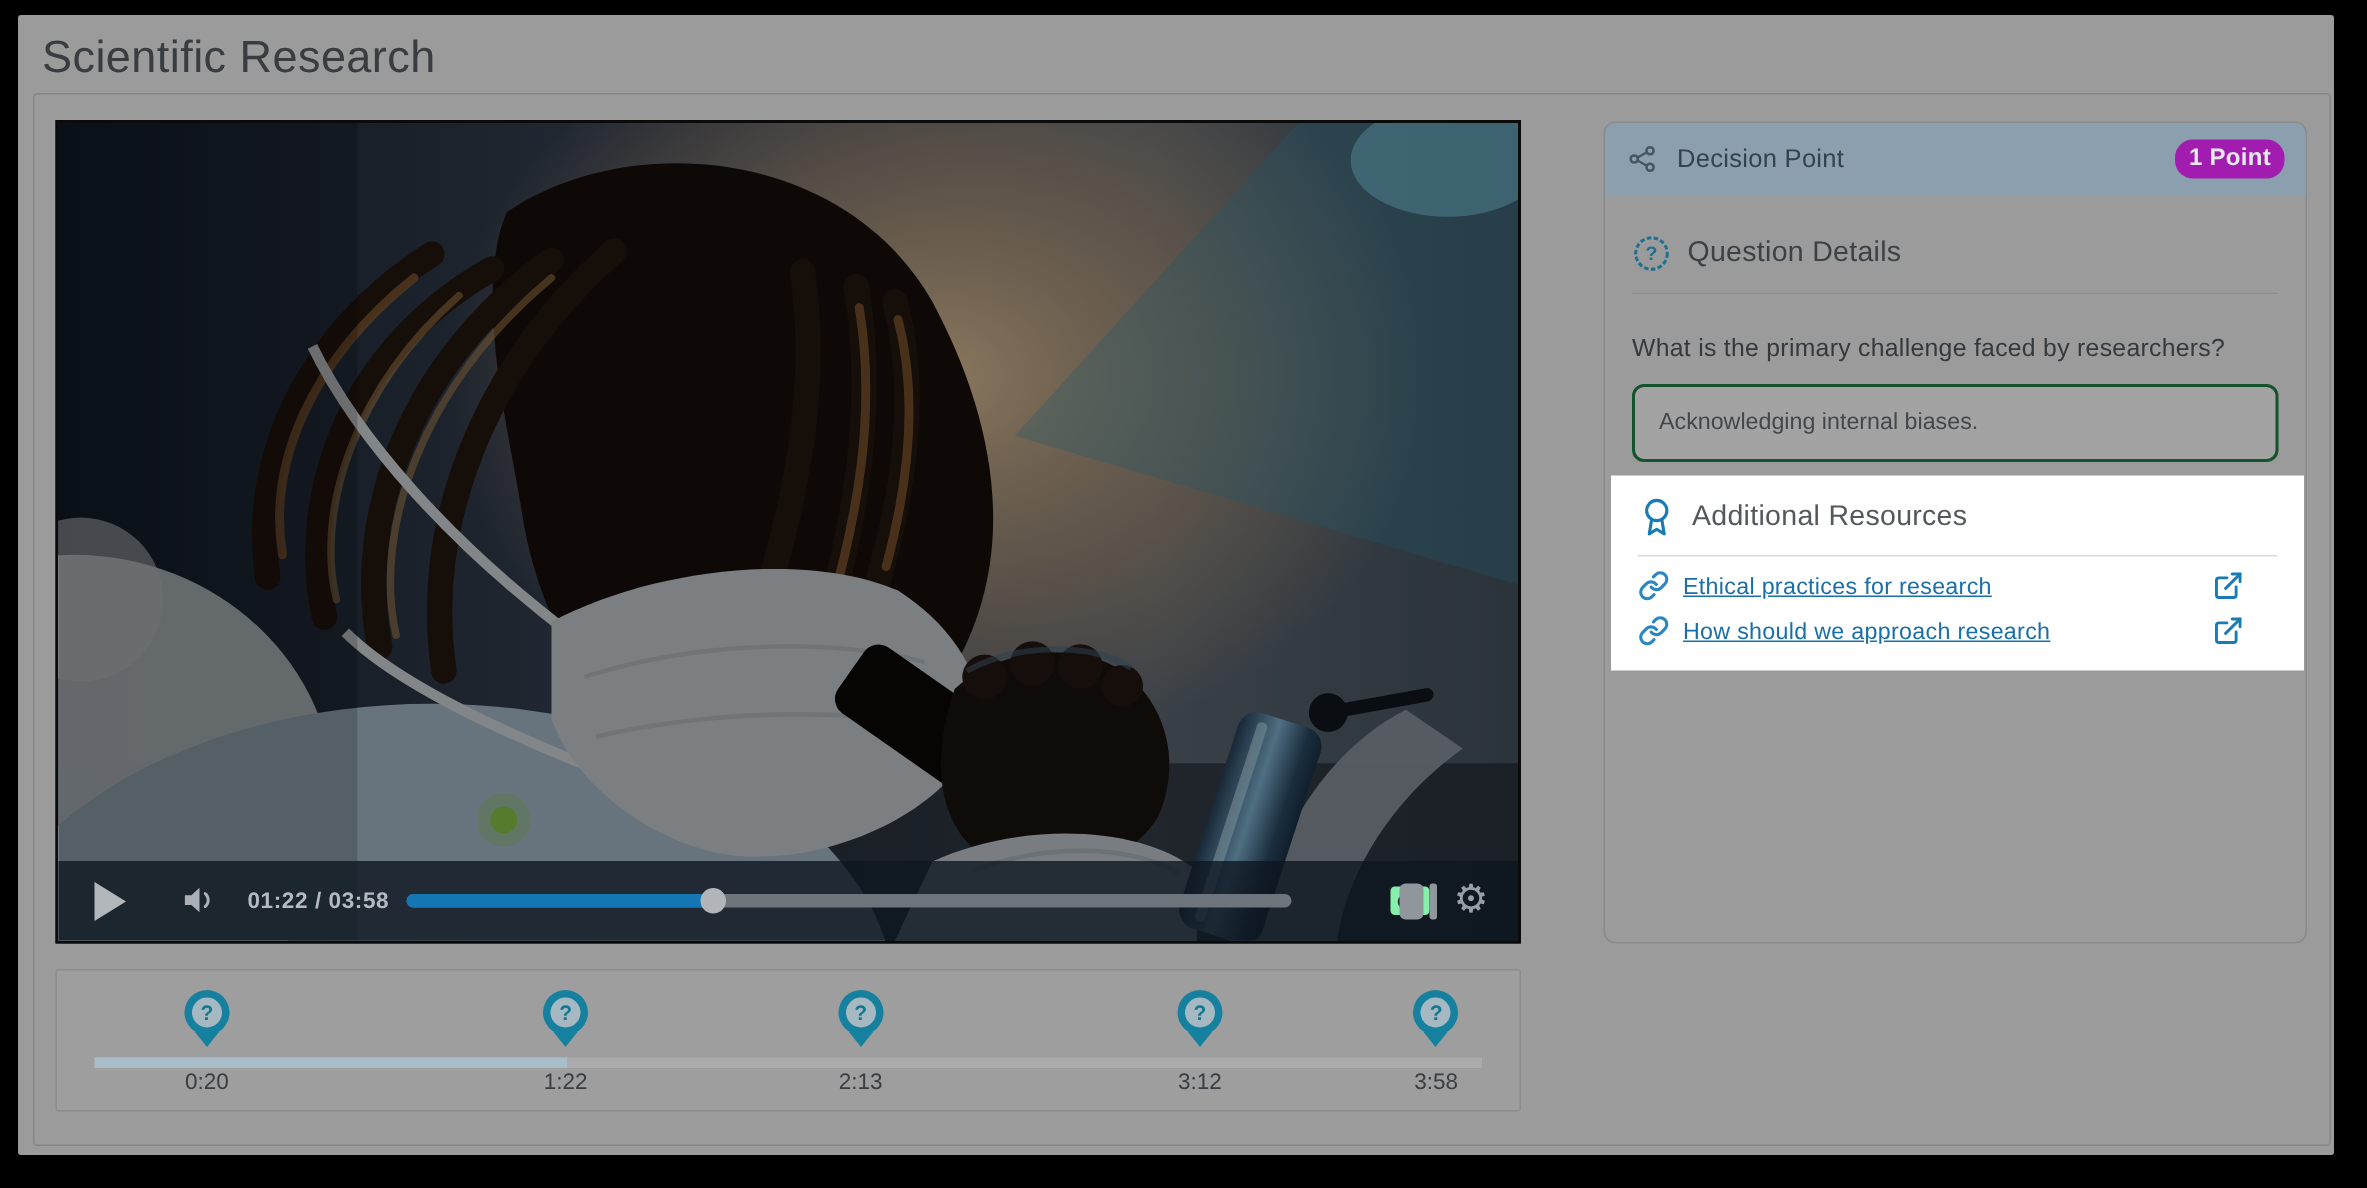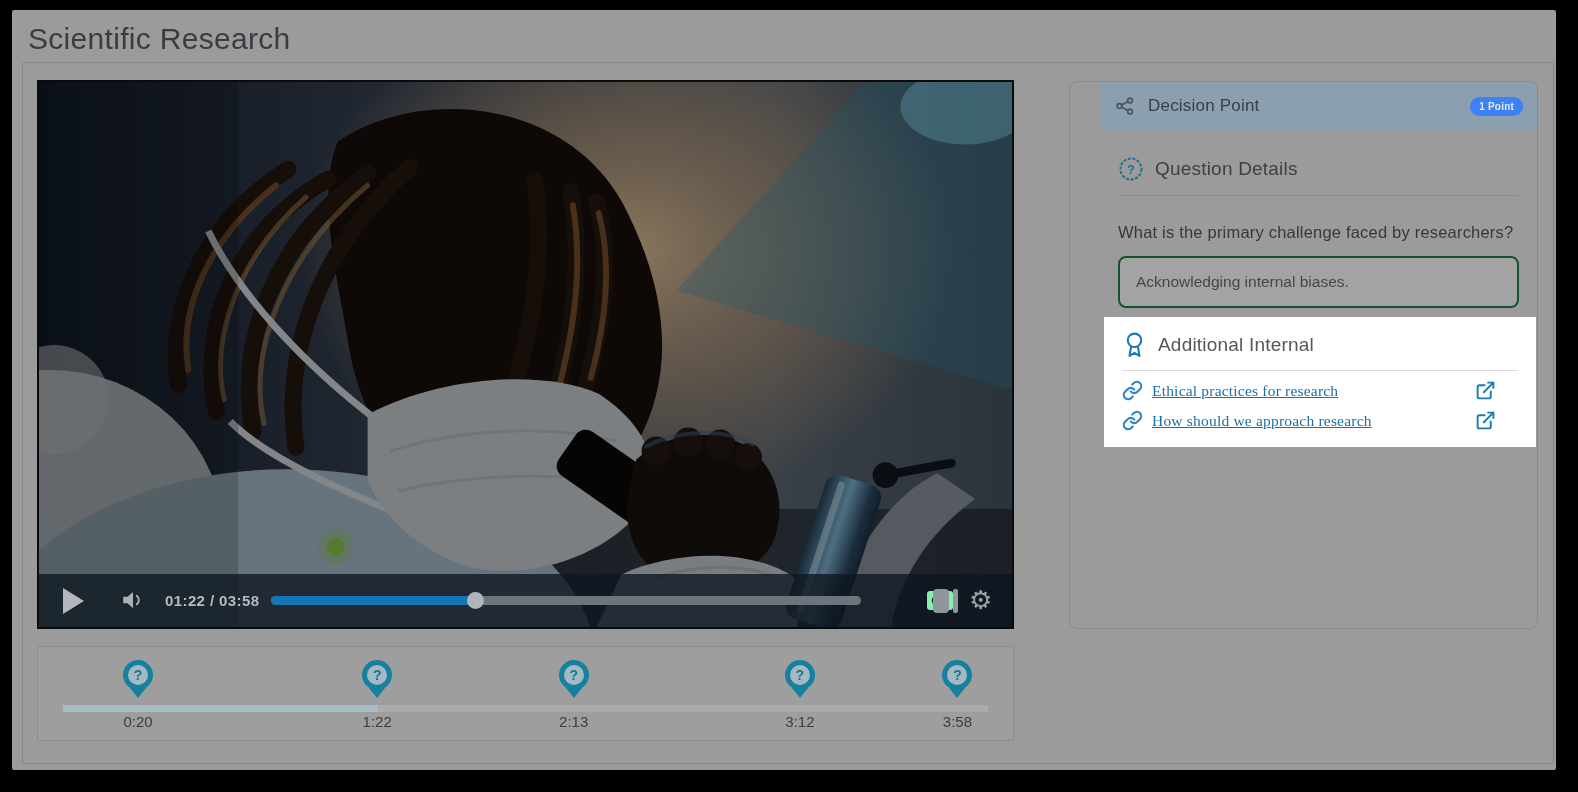--- a/index.html
+++ b/index.html
@@ -93,49 +93,49 @@
   }
   .pin::after {
     content:""; position:absolute; left:50%; top:28px; transform:translateX(-50%);
     border:8px solid transparent; border-top:10px solid #16809f; border-bottom:0;
   }
   .tl-time { font-size:15px; color:#3a3e42; }
 
   
   .panel {
     position:absolute; left:1046px; top:18px; width:469px; height:548px;
-    border:1px solid #8a8a8a; border-radius:8px; background:#9b9b9b;padding-left:30px;
+    border:1px solid #8a8a8a; border-radius:8px; background:#9b9b9b;
   }
   .panel-header {
     height:48px; background:#8b9fae; border-radius:7px 7px 0 0;
     display:flex; align-items:center; padding:0 14px; gap:12px;
   }
   .panel-header .ph-title { font-size:17px; color:#35424b; letter-spacing:.2px; }
   .badge {
-    margin-left:auto; background:#3b82f6; color:#e4e9ec; font-size:10px; font-weight:bold;
+    margin-left:auto; background:#a21caf; color:#e4e9ec; font-size:16px; font-weight:bold;
     padding:4px 9px; border-radius:12px; letter-spacing:.2px;
   }
   .panel-body { padding:0 18px; }
   .sec-row { display:flex; align-items:center; gap:11px; margin-top:26px; }
   .sec-row .sec-title { font-size:19px; color:#3c4145; letter-spacing:.2px; }
   .divider { border:none; border-top:1px solid #8f8f8f; margin-top:13px; }
   .question-text { margin-top:27px; font-size:16.5px; color:#35393d; letter-spacing:.2px; }
   .option {
     margin-top:14px; background:#a3a3a3; border:2px solid #14532d; border-radius:8px;
     padding:15px 16px; font-size:15.5px; color:#43474b; cursor:pointer;
   }
   .option:first-of-type { margin-top:22px; }
 
   .resources {
     margin:9px -17px 0 -14px; background:#ffffff; padding:12px 18px 16px 18px;
   }
   .resources .sec-row { margin-top:2px; }
   .resources .sec-title { color:#53585d; }
   .resources .divider { border-top:1px solid #d9d9d9; margin-top:12px; }
-  .res-row { display:flex; align-items:center; gap:9px; margin-top:9px; padding-right:22px;font-family:Liberation Serif, serif; }
+  .res-row { display:flex; align-items:flex-end; gap:9px; margin-top:9px; padding-right:22px; }
   .res-row:first-of-type { margin-top:15px; }
   .res-link {
     font-size:15.5px; color:#1a6fa6; text-decoration:underline; cursor:pointer; letter-spacing:.2px;
   }
   .ext-icon { margin-left:auto; color:#1a7ab2; display:flex; cursor:pointer; }
   .chain-icon { color:#2b86c4; display:flex; }
   .seal-icon { color:#1f6f8f; display:flex; }
   .award-icon { color:#1a7ab2; display:flex; }
   .share-icon { color:#49555f; display:flex; }
 </style>
@@ -342,21 +342,21 @@
           <div class="option">Acknowledging internal biases.</div>
 
           <div class="resources">
             <div class="sec-row">
               <span class="award-icon">
                 <svg width="25" height="27" viewBox="0 0 24 26" fill="none" stroke="currentColor" stroke-width="2" stroke-linejoin="round">
                   <circle cx="12" cy="9" r="6.5"></circle>
                   <polyline points="8.8,14.5 7.2,24 12,21 16.8,24 15.2,14.5"></polyline>
                 </svg>
               </span>
-              <span class="sec-title">Additional Internal</span>
+              <span class="sec-title">Additional Resources</span>
             </div>
             <hr class="divider">
 
             <div class="res-row">
               <span class="chain-icon">
                 <svg width="21" height="21" viewBox="0 0 24 24" fill="none" stroke="currentColor" stroke-width="2.4" stroke-linecap="round" stroke-linejoin="round">
                   <path d="M10 13a5 5 0 0 0 7.54.54l3-3a5 5 0 0 0-7.07-7.07l-1.72 1.71"></path>
                   <path d="M14 11a5 5 0 0 0-7.54-.54l-3 3a5 5 0 0 0 7.07 7.07l1.71-1.71"></path>
                 </svg>
               </span>

